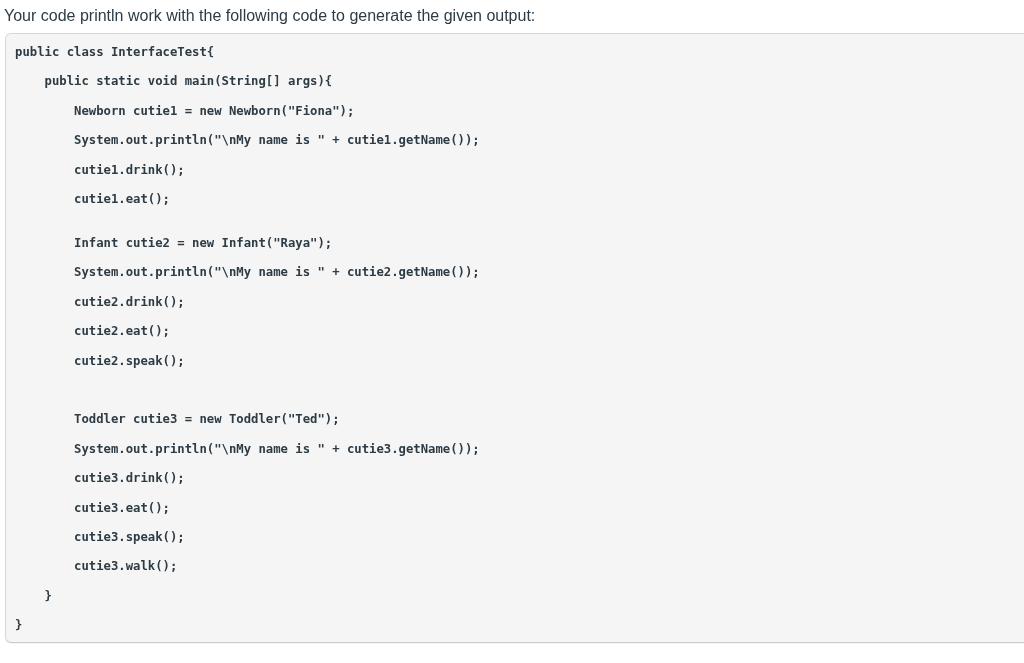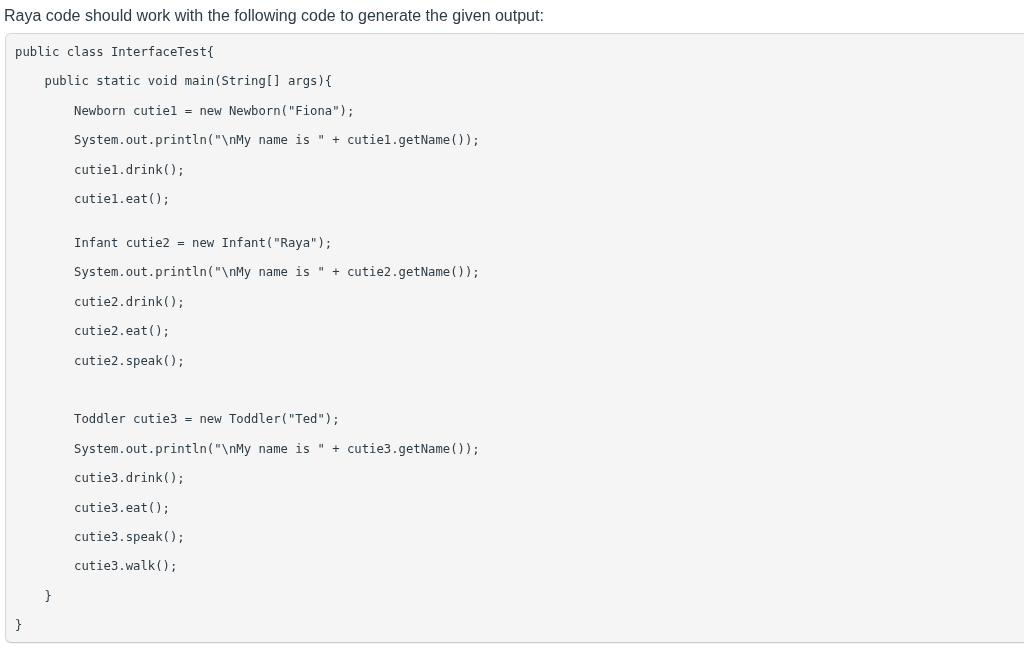--- a/index.html
+++ b/index.html
@@ -45,25 +45,26 @@
     font-family: "DejaVu Sans Mono", "Liberation Mono", monospace;
     font-size: 12.25px;
     color: var(--text, #2d3b45);
     box-shadow: 0 1px 0 rgba(0,0,0,0.04);
   }
   .code-line {
     height: 29.4px;
     line-height: 29.4px;
     white-space: pre;
     overflow: visible;
+    font-weight: bold;
   }
   .code-line.blank {
     height: 14.7px;
     line-height: 14.7px;
   }
 </style>
 </head>
 <body>
 
 <div class="question-body">
-  <p class="prompt">Raya code should work with the following code to generate the given output:</p>
+  <p class="prompt">Your code println work with the following code to generate the given output:</p>
   <pre class="code-block"><div class="code-line">public class InterfaceTest{</div><div class="code-line">    public static void main(String[] args){</div><div class="code-line">        Newborn cutie1 = new Newborn("Fiona");</div><div class="code-line">        System.out.println("\nMy name is " + cutie1.getName());</div><div class="code-line">        cutie1.drink();</div><div class="code-line">        cutie1.eat();</div><div class="code-line blank"></div><div class="code-line">        Infant cutie2 = new Infant("Raya");</div><div class="code-line">        System.out.println("\nMy name is " + cutie2.getName());</div><div class="code-line">        cutie2.drink();</div><div class="code-line">        cutie2.eat();</div><div class="code-line">        cutie2.speak();</div><div class="code-line blank"></div><div class="code-line blank"></div><div class="code-line">        Toddler cutie3 = new Toddler("Ted");</div><div class="code-line">        System.out.println("\nMy name is " + cutie3.getName());</div><div class="code-line">        cutie3.drink();</div><div class="code-line">        cutie3.eat();</div><div class="code-line">        cutie3.speak();</div><div class="code-line">        cutie3.walk();</div><div class="code-line">    }</div><div class="code-line">}</div></pre>
 </div>
 
 </body></html>

